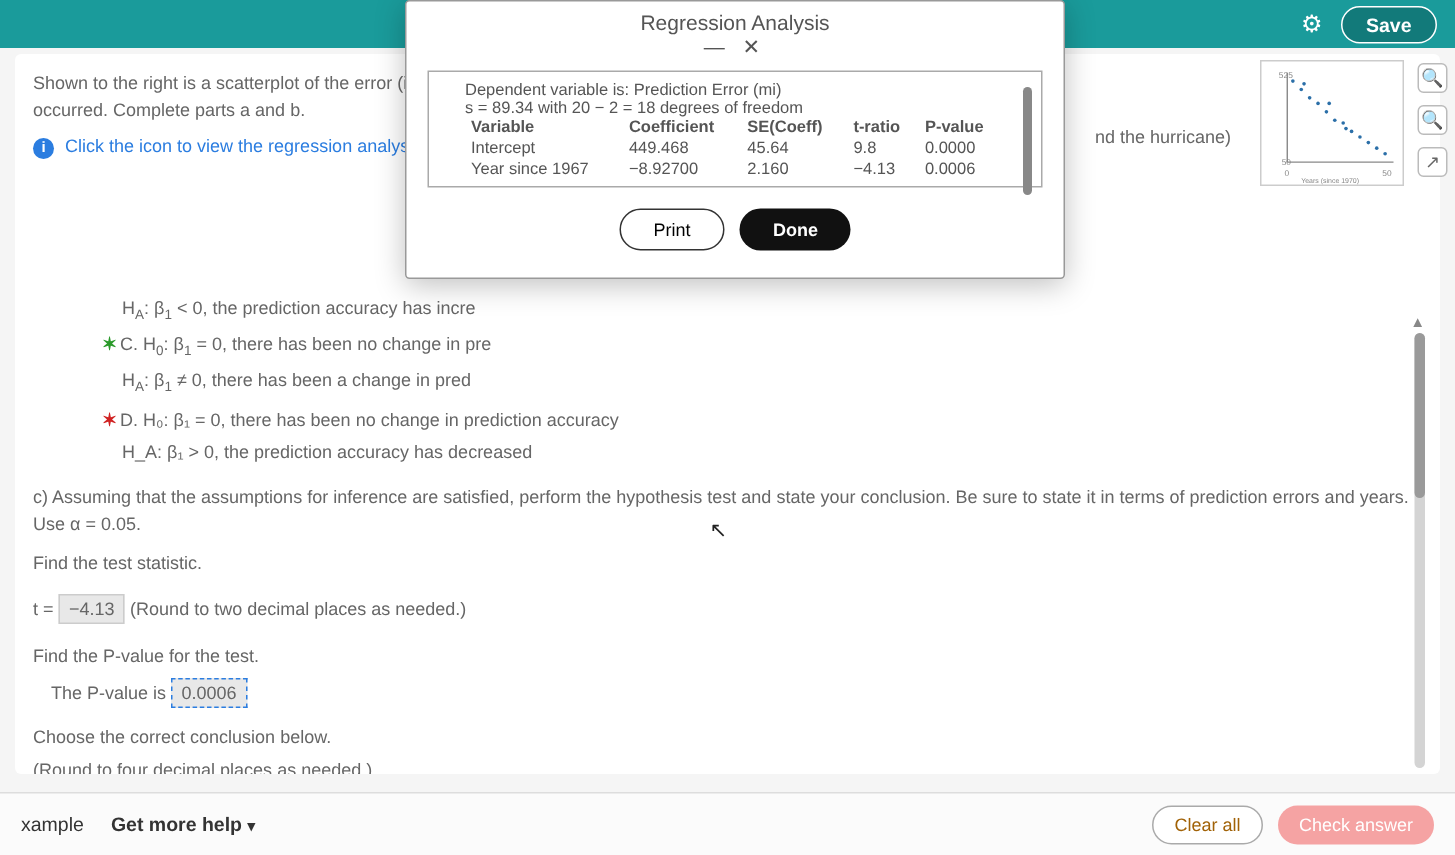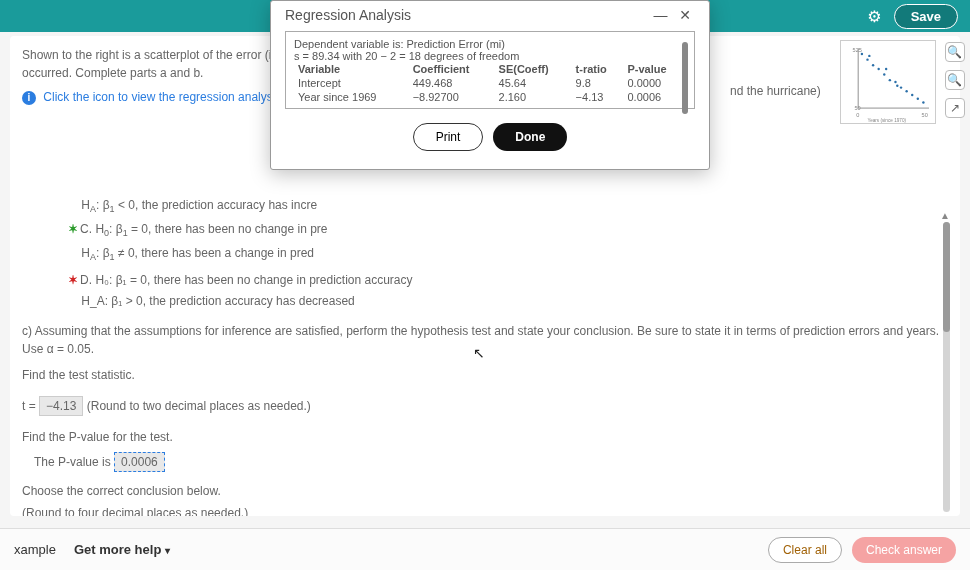--- a/index.html
+++ b/index.html
@@ -22,23 +22,23 @@
 .blank.sel { border:1px dashed #2b7de0; }
 .mc { display:flex; gap:40px; margin-top:8px; font-size:12px;}
 .mc-col { flex:1;}
 .mc-opt { display:flex; gap:6px; margin-bottom:10px;}
 .bottombar { position:absolute; bottom:0; left:0; right:0; height:42px; border-top:1px solid #ddd; background:#fbfbfb; display:flex; align-items:center; padding:4px 14px; font-size:13px;}
 .clear { margin-left:auto; border:1px solid #aaa; border-radius:16px; background:#fff; padding:5px 14px; font-size:12px; color:#a16207;}
 .check { margin-left:10px; border:none; border-radius:16px; background:#f5a3a3; color:#fff; padding:6px 14px; font-size:12px;}
 .ghelp { font-weight:bold; color:#333; margin-left:18px;}
 .xample { color:#333; font-weight:500;}
 .modal { position:absolute; top:0; left:270px; width:440px; background:#fff; border:1px solid #999; border-radius:3px; box-shadow:0 4px 20px rgba(0,0,0,.25); z-index:60; padding:6px 14px 18px;}
-.modal-hd { display:flex; justify-content:space-between; align-items:center; font-size:14px; color:#555;}
+.modal-hd { display:flex; justify-content:space-between; align-items:center; font-size:14px; color:#555;flex-direction:column;}
 .modal-hd .ctl { font-size:14px; letter-spacing:4px; color:#555;}
-.stat-box { border:1px solid #aaa; margin:8px 0 14px; padding:6px 8px 4px; font-size:11px; position:relative;}
+.stat-box { border:1px solid #aaa; margin:8px 0 14px; padding:6px 24px 4px; font-size:11px; position:relative;}
 .stat-tbl { width:100%; font-size:11px; border-collapse:collapse;}
 .stat-tbl th,.stat-tbl td { text-align:left; padding:1px 4px;}
 .stat-tbl th { font-weight:bold;}
 .sbar { position:absolute; right:6px; top:10px; width:6px; height:72px; background:#888; border-radius:3px;}
 .mbtns { display:flex; justify-content:center; gap:10px; margin-top:4px;}
 .pbtn { border:1.5px solid #333; border-radius:18px; background:#fff; padding:6px 22px; font-size:12px;}
 .dbtn { border:none; border-radius:18px; background:#111; color:#fff; padding:6px 22px; font-size:12px; font-weight:bold;}
 .sidetools { position:absolute; right:2px; top:42px; width:26px; display:flex; flex-direction:column; gap:8px; align-items:center; z-index:70;}
 .tool { width:20px; height:20px; border:1px solid #bbb; border-radius:4px; display:flex; align-items:center; justify-content:center; font-size:12px; background:#fff; color:#666;}
 .mini-chart { position:absolute; right:34px; top:40px; width:96px; height:84px; border:1px solid #ccc; background:#fff; z-index:50; font-size:7px; color:#888;}
@@ -172,21 +172,21 @@
         <th>P-value</th>
       </tr>
       <tr>
         <td>Intercept</td>
         <td>449.468</td>
         <td>45.64</td>
         <td>9.8</td>
         <td>0.0000</td>
       </tr>
       <tr>
-        <td>Year since 1969</td>
+        <td>Year since 1967</td>
         <td>−8.92700</td>
         <td>2.160</td>
         <td>−4.13</td>
         <td>0.0006</td>
       </tr>
     </tbody>
       </table>
   </div>
   <div class="mbtns">
     <button class="pbtn">Print</button>

